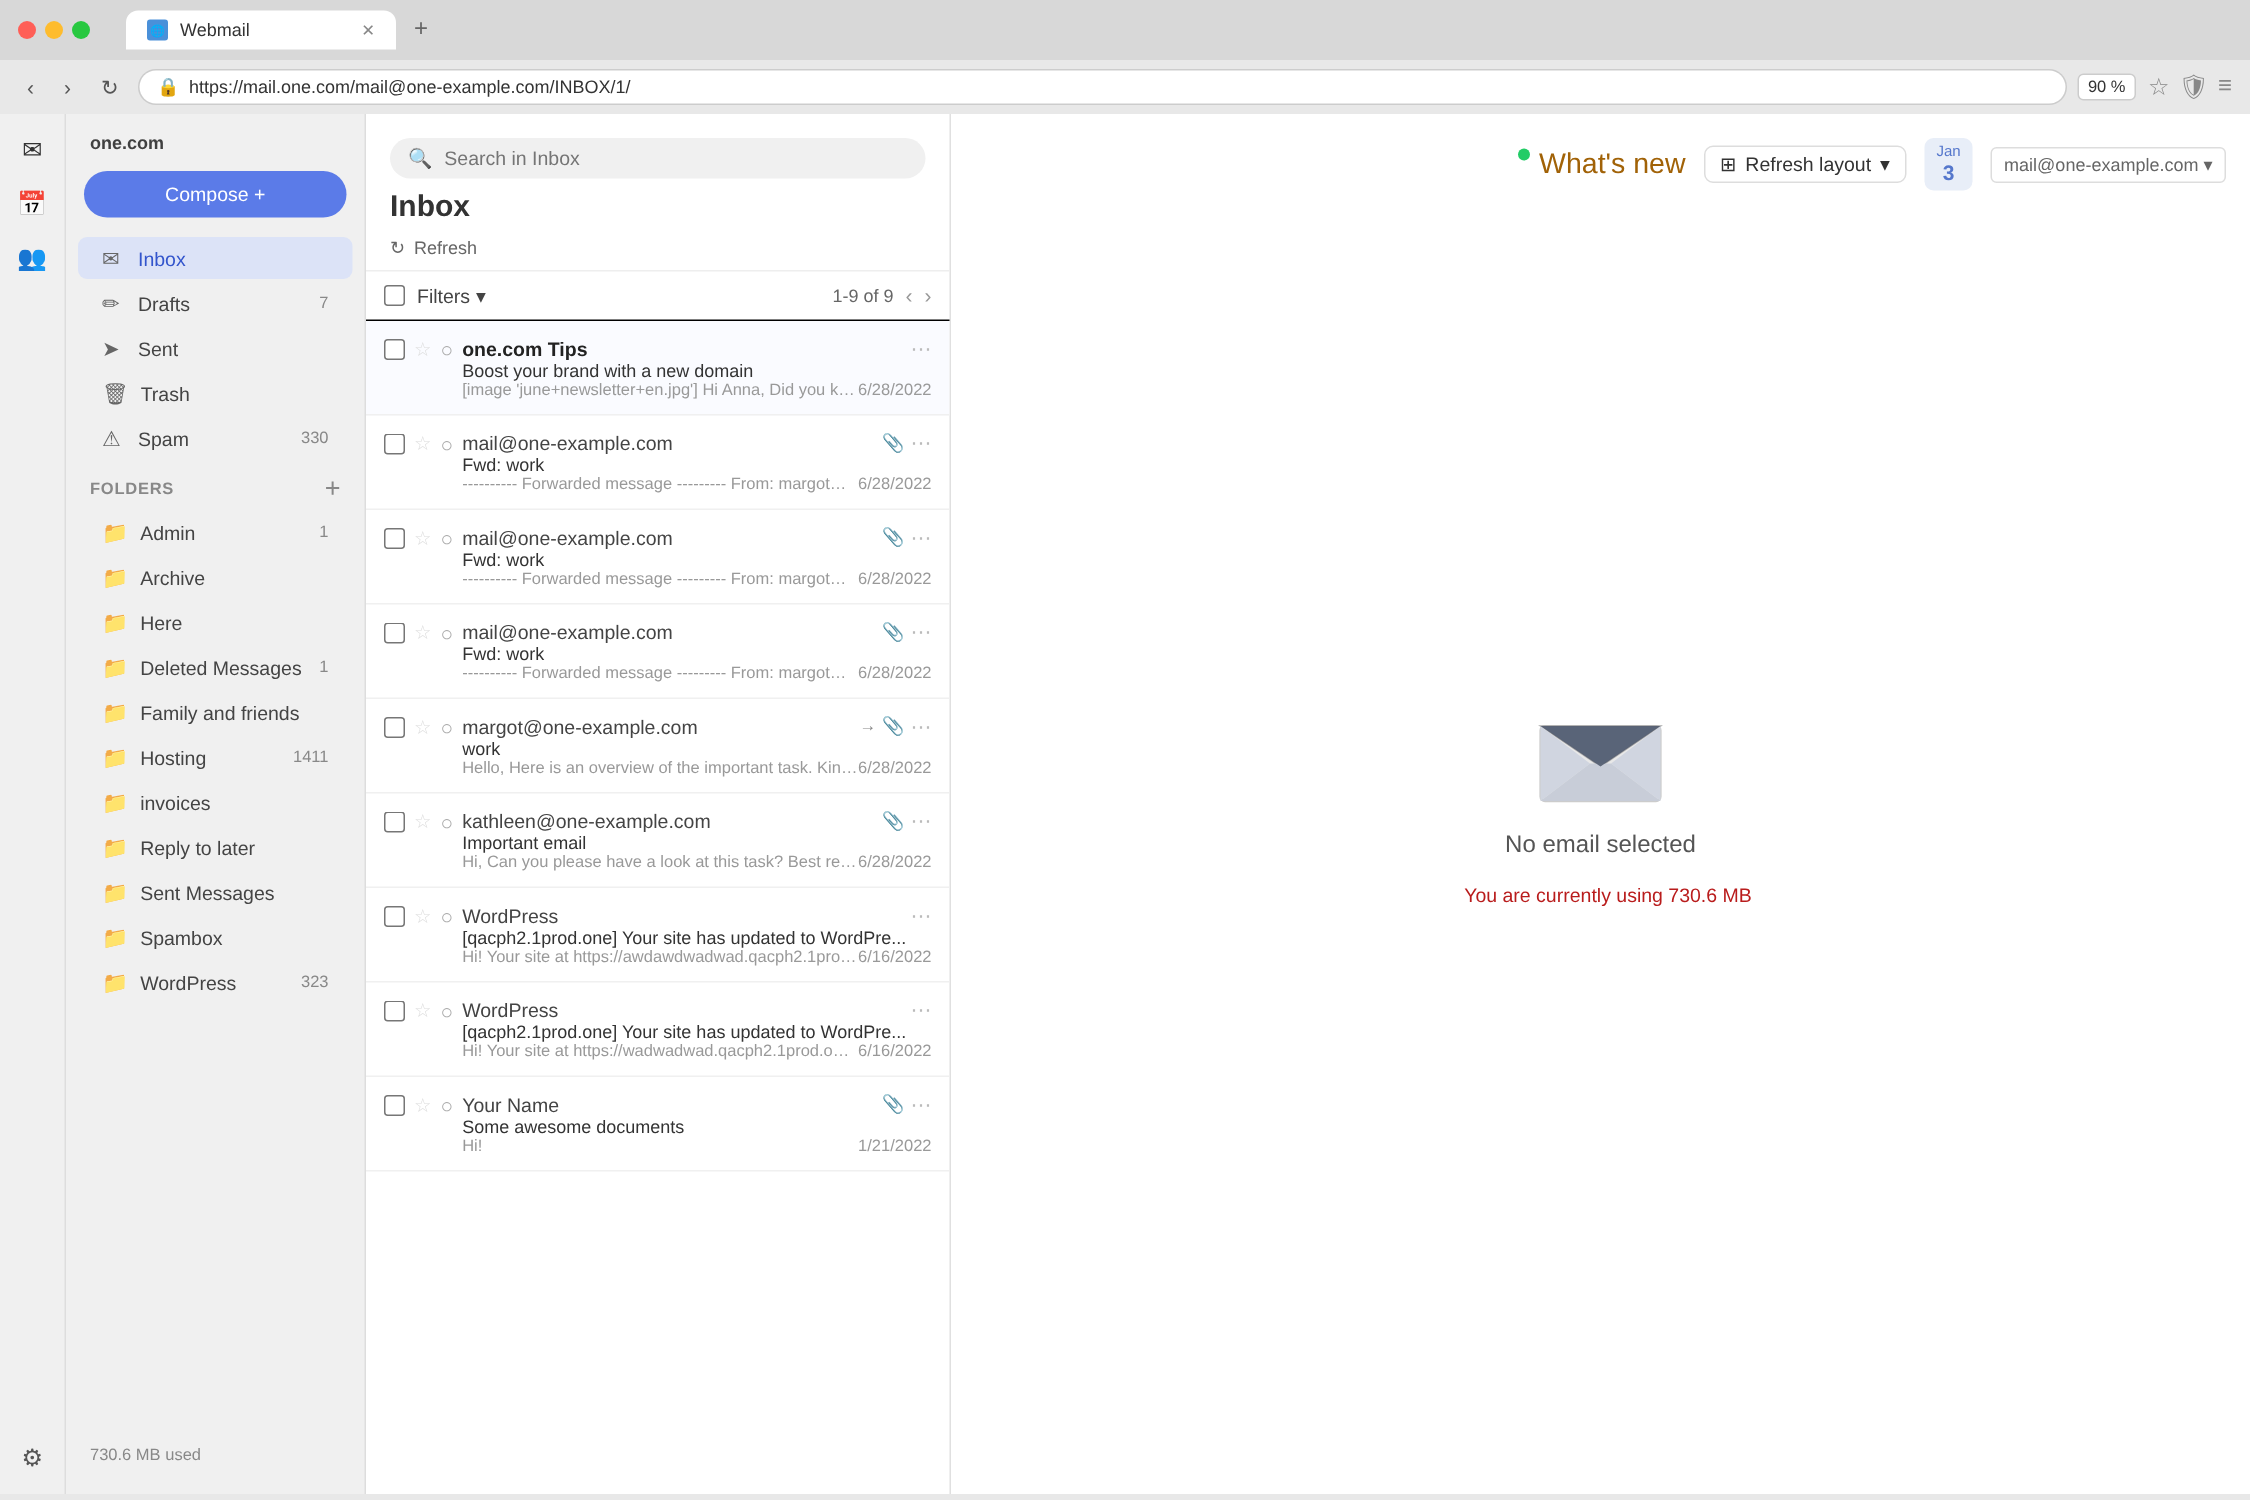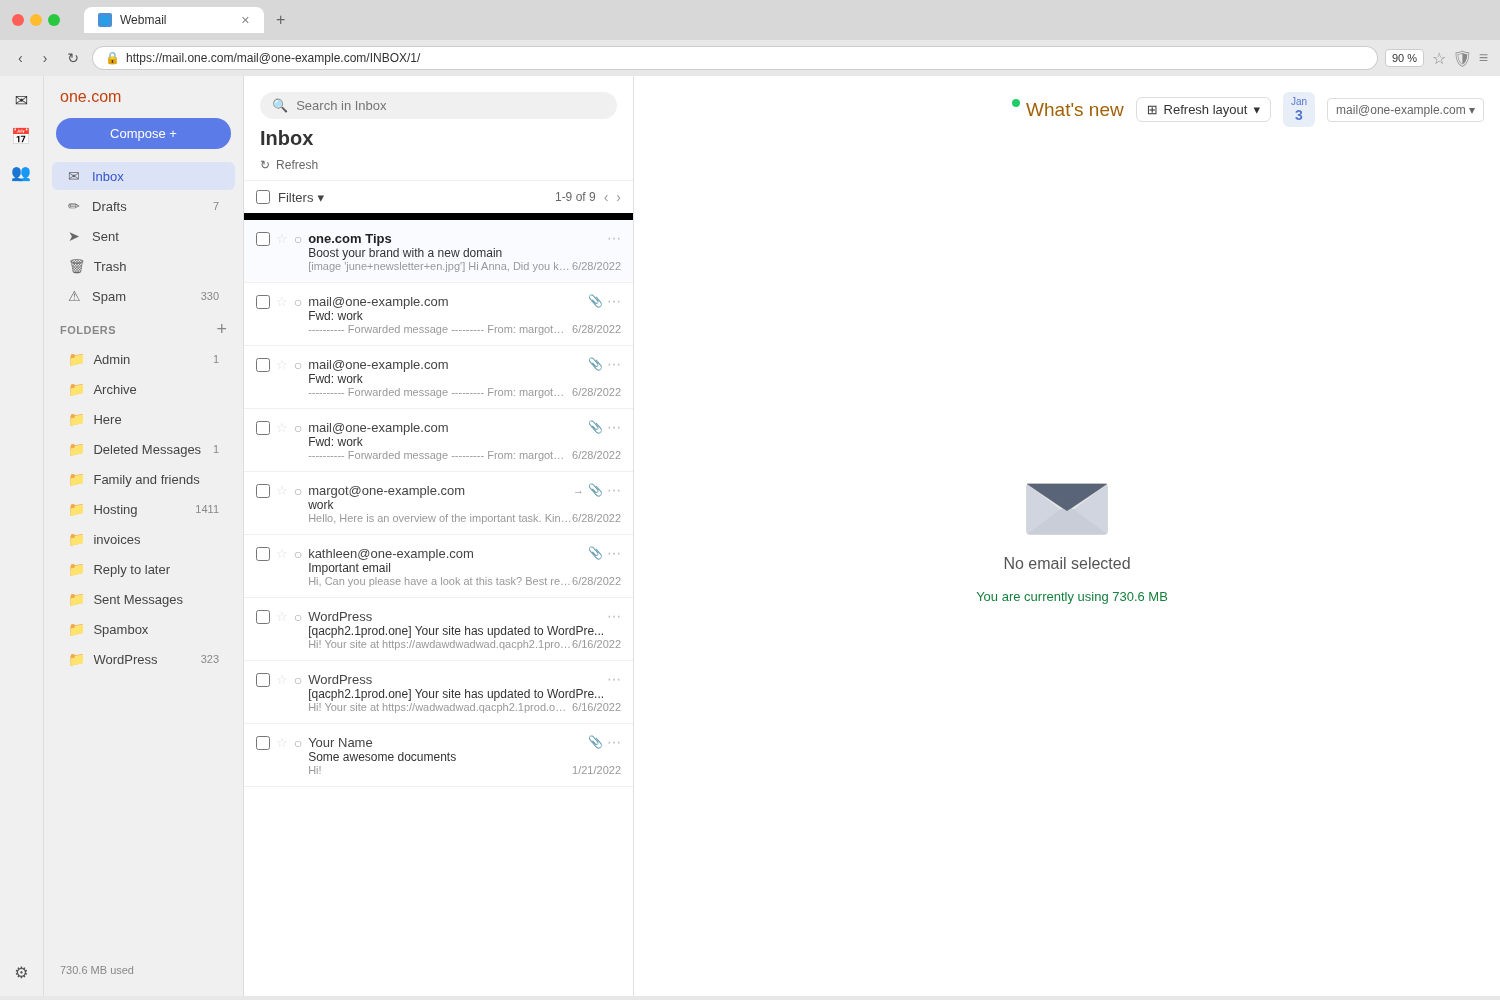--- a/index.html
+++ b/index.html
@@ -28,38 +28,38 @@
     
     .app { display: flex; height: calc(1000px - 80px); background: #f5f5f5; }
 
     
     .icon-sidebar { width: 44px; background: #f0f0f0; display: flex; flex-direction: column; align-items: center; padding: 8px 0; gap: 4px; border-right: 1px solid #ddd; }
     .icon-btn { width: 32px; height: 32px; display: flex; align-items: center; justify-content: center; border-radius: 6px; cursor: pointer; color: #555; font-size: 16px; }
     .icon-btn.active { color: #333; }
 
     
     .nav-sidebar { width: 200px; background: #f0f0f0; padding: 12px 0; border-right: 1px solid #ddd; overflow-y: auto; display: flex; flex-direction: column; }
-    .sidebar-logo { padding: 0 16px 12px 16px; font-weight: 400; font-size: 16px; color: #c2410c; }
+    .sidebar-logo { padding: 0 16px 12px 16px; font-weight: 700; font-size: 12px; color: #404040; }
     .compose-btn { margin: 0 12px 12px 12px; background: #5b7be8; color: white; border: none; border-radius: 20px; padding: 8px 16px; font-size: 13px; cursor: pointer; display: flex; align-items: center; gap: 6px; justify-content: center; }
     .nav-item { display: flex; align-items: center; padding: 6px 16px; gap: 8px; cursor: pointer; border-radius: 6px; margin: 1px 8px; color: #444; }
     .nav-item.active { background: #dce3f7; color: #3355cc; }
     .nav-item .nav-icon { font-size: 14px; min-width: 16px; color: #666; }
     .nav-item .nav-label { flex: 1; font-size: 13px; }
     .nav-item .nav-count { font-size: 11px; color: #888; }
     .folders-header { display: flex; align-items: center; padding: 8px 16px 4px 16px; }
     .folders-title { font-size: 11px; font-weight: 600; color: #888; text-transform: uppercase; letter-spacing: 0.5px; flex: 1; }
     .folders-add { color: #888; font-size: 18px; cursor: pointer; }
     .sidebar-footer { margin-top: auto; padding: 8px 16px; font-size: 11px; color: #888; }
 
     
     .email-list-panel { width: 390px; background: white; border-right: 1px solid #e0e0e0; display: flex; flex-direction: column; }
     .email-list-header { padding: 16px 16px 8px 16px; border-bottom: 1px solid #eee; }
     .email-list-title { font-size: 20px; font-weight: 600; color: #333; margin-bottom: 8px; }
     .refresh-row { display: flex; align-items: center; gap: 6px; color: #666; font-size: 12px; cursor: pointer; }
-    .email-list-toolbar { display: flex; align-items: center; padding: 8px 12px; border-bottom: 7px solid #000000; gap: 8px; }
+    .email-list-toolbar { display: flex; align-items: center; padding: 8px 12px; border-bottom: 1px solid #000000; gap: 8px; }
     .filter-btn { display: flex; align-items: center; gap: 4px; font-size: 13px; color: #444; cursor: pointer; }
     .pagination { margin-left: auto; display: flex; align-items: center; gap: 8px; font-size: 12px; color: #666; }
     .page-nav { background: none; border: none; color: #999; cursor: pointer; font-size: 14px; }
     .emails { flex: 1; overflow-y: auto; }
     .email-row { display: flex; align-items: flex-start; padding: 10px 12px; border-bottom: 1px solid #f0f0f0; cursor: pointer; gap: 6px; }
     .email-row.unread { background: #fafbff; }
     .email-checkbox { margin-top: 2px; }
     .email-star { color: #ddd; font-size: 13px; margin-top: 1px; cursor: pointer; }
     .email-content { flex: 1; min-width: 0; }
     .email-top { display: flex; align-items: center; gap: 4px; }
@@ -445,19 +445,19 @@
           <polygon points="5,65 38,40 5,15" fill="#d0d5e0"></polygon>
 
           <polygon points="85,65 52,40 85,15" fill="#d0d5e0"></polygon>
 
           <polygon points="5,65 38,40 52,40 85,65" fill="#c8cdd8"></polygon>
 
           <polygon points="5,15 45,42 85,15" fill="#4a5568" opacity="0.85"></polygon>
         </svg>
 
         <div style="font-size:16px;color:#555;font-weight:500;">No email selected</div>
-        <div style="font-size:13px;color:#15803d;margin-left:10px;">You are currently using 730.6 MB</div>
+        <div style="font-size:13px;color:#b91c1c;margin-left:10px;">You are currently using 730.6 MB</div>
       </div>
     </div>
 
   </div>
 
 </div>
 
 </body></html>

